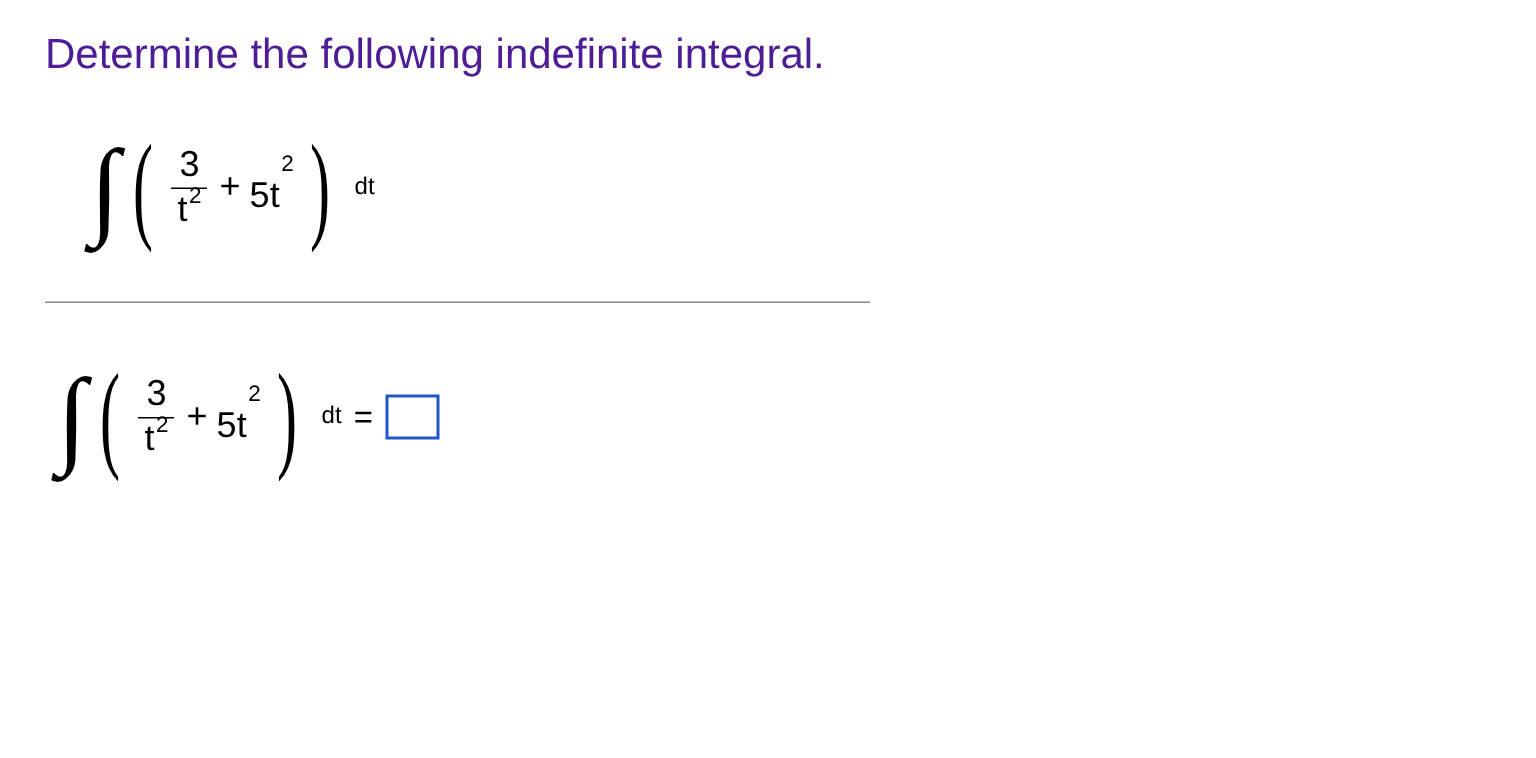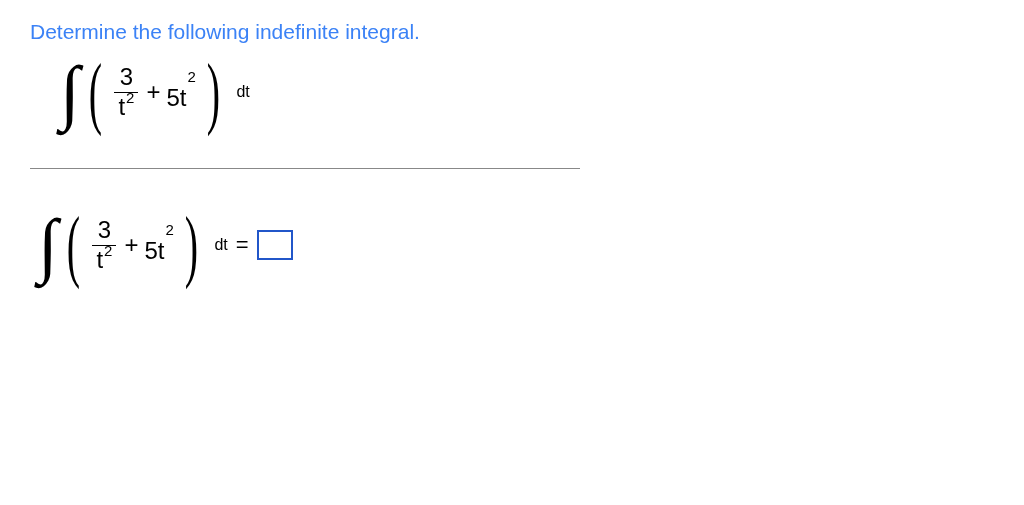--- a/index.html
+++ b/index.html
@@ -8,23 +8,23 @@
       box-sizing: border-box;
     }
     body {
       font-family: Arial, Helvetica, sans-serif;
       background: #fff;
       padding: 20px 30px;
       width: 1024px;
       height: 505px;
     }
     .prompt-text {
-      font-size: 21px;
-      color: #3b82f6;
-      margin-bottom: 12px;
+      font-size: 28px;
+      color: #4c1d95;
+      margin-bottom: 37px;
       font-weight: 400;
     }
     .integral-expr {
       display: flex;
       align-items: center;
       margin-left: 30px;
       margin-bottom: 40px;
     }
     .divider {
       border: none;

